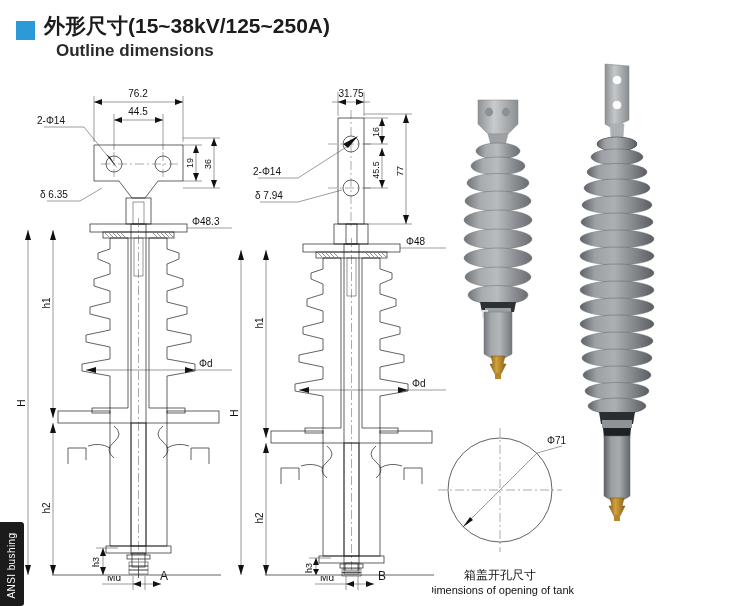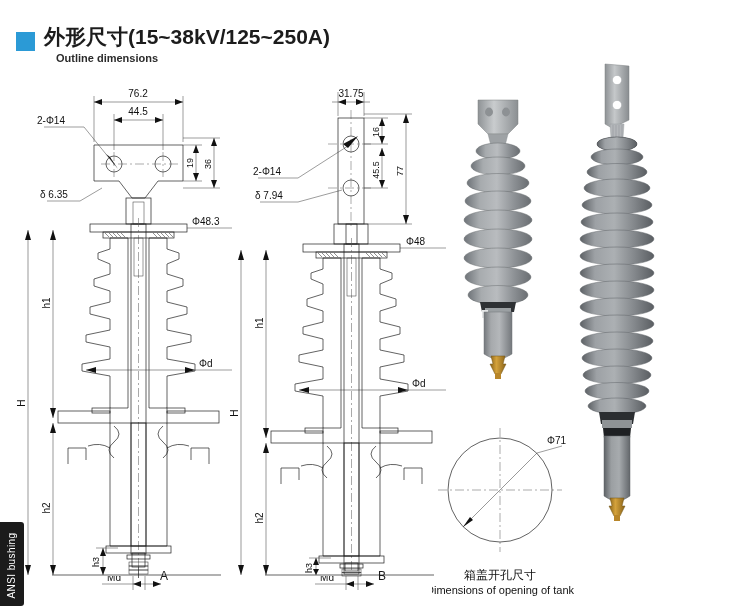--- a/index.html
+++ b/index.html
@@ -1,24 +1,24 @@
 <!DOCTYPE html>
 <html><head>
 <meta charset="utf-8">
 <style>
   html,body{margin:0;padding:0;background:#ffffff;}
   body{width:744px;height:606px;position:relative;overflow:hidden;
        font-family:"Liberation Sans","DejaVu Sans",sans-serif;color:#1a1a1a;}
 
   
-  #header{position:absolute;left:0;top:22px;width:744px;height:50px;}
+  #header{position:absolute;left:0;top:11px;width:744px;height:50px;}
   #header .sq{position:absolute;left:16px;top:10px;width:19px;height:19px;background:#2b9ad6;}
   #header .cn{position:absolute;left:44px;top:1px;font-size:21px;font-weight:bold;
               letter-spacing:0px;white-space:nowrap;color:#1c1c1c;}
-  #header .en{position:absolute;left:56px;top:30px;font-size:11px;font-weight:bold;
+  #header .en{position:absolute;left:56px;top:30px;font-size:17px;font-weight:bold;
               color:#2b2b2b;white-space:nowrap;}
 
   
   #side-tab{position:absolute;left:-2px;top:522px;width:26px;height:84px;
             background:#1b1b1b;border-radius:3px;}
   #side-tab span{position:absolute;left:-29px;top:38px;width:84px;
                  transform:rotate(-90deg);color:#fff;font-size:10px;
                  text-align:center;letter-spacing:.4px;white-space:nowrap;}
 
   

